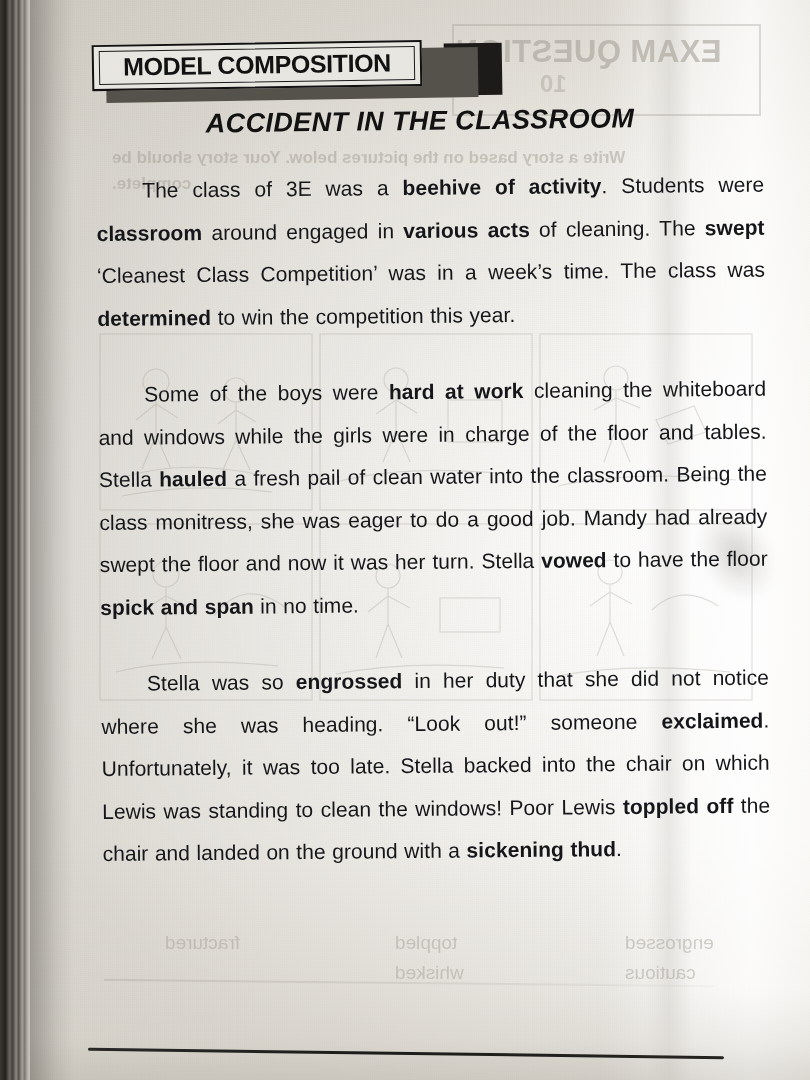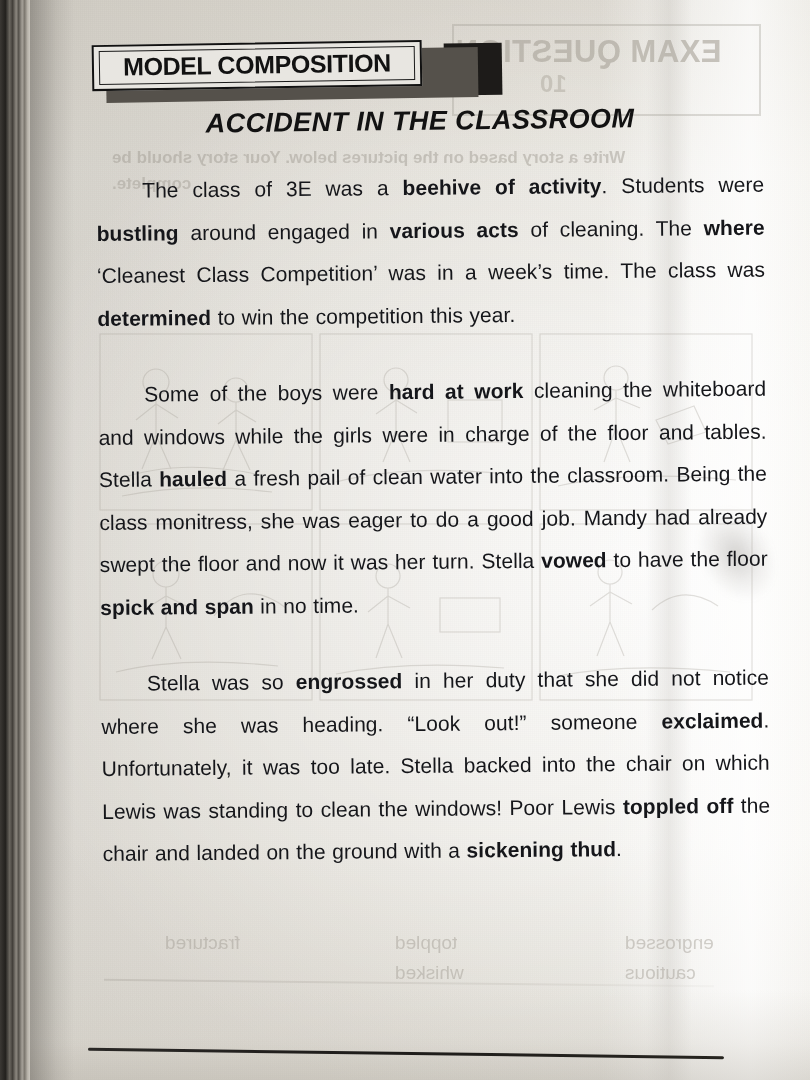--- a/index.html
+++ b/index.html
@@ -336,21 +336,21 @@
     <div class="hdr-shadow-near"></div>
     <div class="hdr-box">
       <div class="hdr-inner"></div>
       <div class="hdr-text">MODEL COMPOSITION</div>
     </div>
   </div>
 
   <div class="comp-title">ACCIDENT IN THE CLASSROOM</div>
 
   <div class="body-copy">
-    <p class="para"><span>The class of 3E was a </span><b>beehive of activity</b><span>. Students were </span><b>bustling</b><span> around engaged in </span><b>various acts</b><span> of cleaning. The </span><b>where</b><span> ‘Cleanest Class Competition’ was in a week’s time. The class was </span><b>determined</b><span> to win the competition this year.</span></p>
+    <p class="para"><span>The class of 3E was a </span><b>beehive of activity</b><span>. Students were </span><b>classroom</b><span> around engaged in </span><b>various acts</b><span> of cleaning. The </span><b>swept</b><span> ‘Cleanest Class Competition’ was in a week’s time. The class was </span><b>determined</b><span> to win the competition this year.</span></p>
     <p class="para"><span>Some of the boys were </span><b>hard at work</b><span> cleaning the whiteboard and windows while the girls were in charge of the floor and tables. Stella </span><b>hauled</b><span> a fresh pail of clean water into the classroom. Being the class monitress, she was eager to do a good job. Mandy had already swept the floor and now it was her turn. Stella </span><b>vowed</b><span> to have the floor </span><b>spick and span</b><span> in no time.</span></p>
     <p class="para"><span>Stella was so </span><b>engrossed</b><span> in her duty that she did not notice where she was heading. “Look out!” someone </span><b>exclaimed</b><span>. Unfortunately, it was too late. Stella backed into the chair on which Lewis was standing to clean the windows! Poor Lewis </span><b>toppled off</b><span> the chair and landed on the ground with a </span><b>sickening thud</b><span>.</span></p>
   </div>
 
   <div class="lower-band"></div>
   <div class="faint-rule"></div>
   <div class="bottom-rule"></div>
 
   <div class="binding"></div>
   <div class="binding-shadow"></div>

